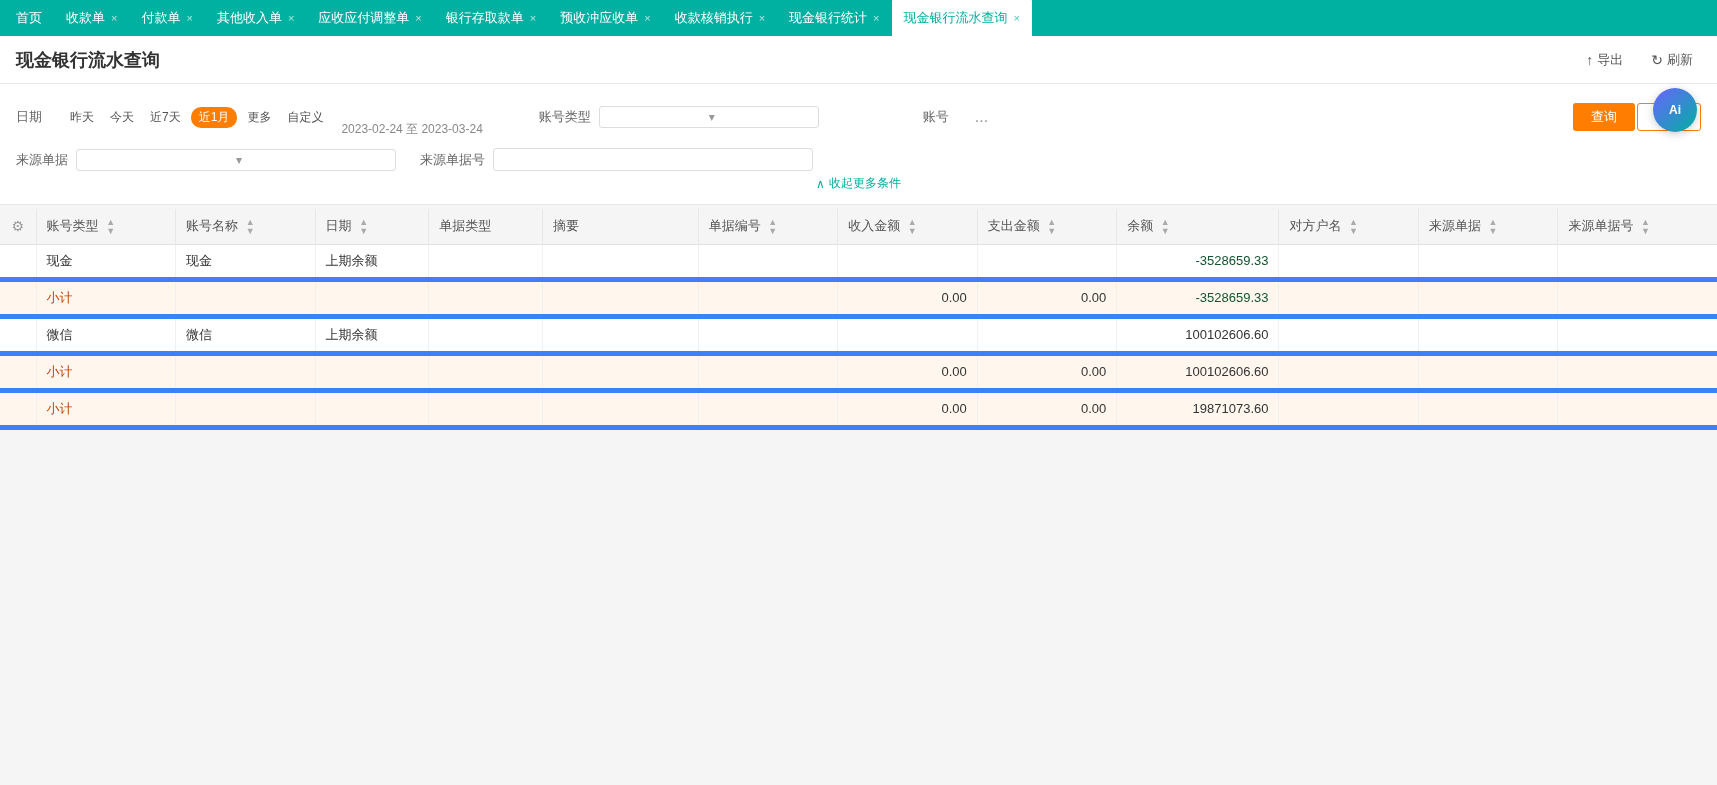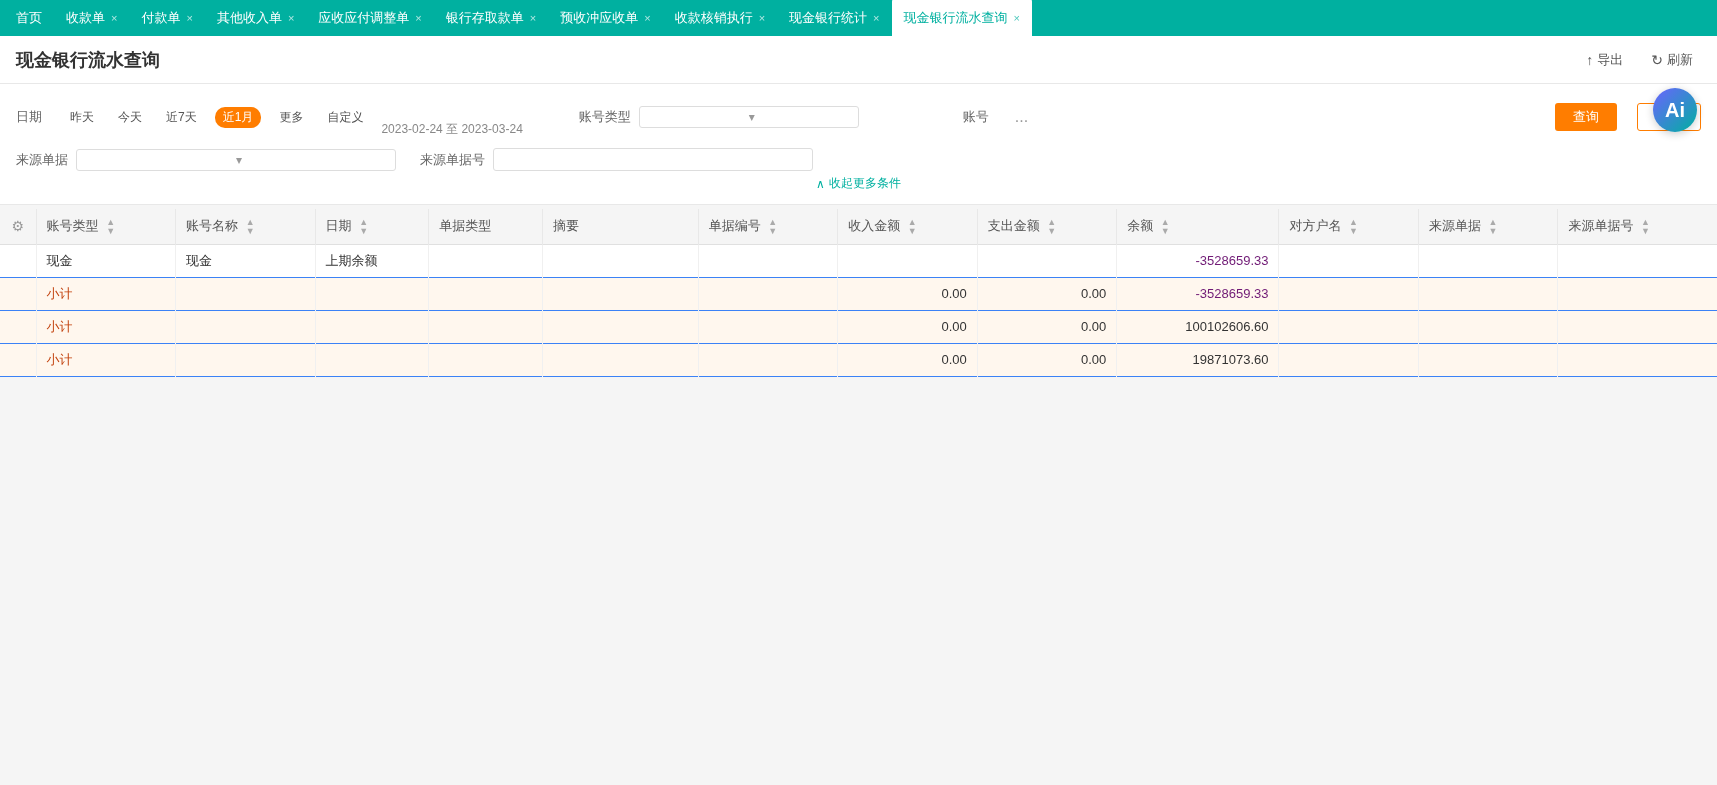--- a/index.html
+++ b/index.html
@@ -79,21 +79,21 @@
       margin-bottom: 10px;
     }
     .filter-label {
       color: #666;
       white-space: nowrap;
       min-width: 40px;
     }
     .date-options {
       display: flex;
       align-items: center;
-      gap: 12px;
+      gap: 4px;
     }
     .date-btn {
       padding: 2px 6px;
       border-radius: 3px;
       cursor: pointer;
       color: #555;
       font-size: 12px;
     }
     .date-btn.active {
       background: #ff7d00;
@@ -201,54 +201,54 @@
     thead th .sort-arrows {
       display: inline-flex;
       flex-direction: column;
       margin-left: 4px;
       font-size: 9px;
       color: #aaa;
       vertical-align: middle;
       line-height: 1;
     }
     tbody tr {
-      border-bottom: 1px solid #3b82f6;
+      border-bottom: 5px solid #3b82f6;
     }
     tbody tr.subtotal {
       background: #fff7ee;
     }
     tbody td {
       padding: 7px 10px;
       color: #333;
       white-space: nowrap;
       border-right: 1px solid #f0f0f0;
     }
     tbody td:last-child { border-right: none; }
     .subtotal-label { color: #c2410c; }
-    .amount-negative { color: #701a75; }
+    .amount-negative { color: #14532d; }
     .settings-col {
       width: 36px;
       text-align: center;
     }
     .gear-icon { font-size: 14px; color: #999; cursor: pointer; }
 
     
     .ai-badge {
       position: fixed;
       right: 20px;
       top: 88px;
       background: linear-gradient(135deg, #6c63ff, #00b0a0);
       color: #fff;
       border-radius: 50%;
       width: 44px;
       height: 44px;
       display: flex;
       align-items: center;
       justify-content: center;
-      font-size: 20px;
+      font-size: 12px;
       font-weight: bold;
       cursor: pointer;
       box-shadow: 0 2px 8px rgba(0,0,0,0.2);
     }
   </style>
 </head>
 <body>
 
 <nav class="top-nav">
   <div class="nav-item">
@@ -328,21 +328,21 @@
         <span></span>
         <span class="arrow">▾</span>
       </div>
     </div>
 
     <div class="filter-group" style="margin-left:40px;padding-left:48px;">
       <span class="filter-label">账号</span>
       <span class="more-dots">...</span>
     </div>
 
-    <div style="margin-left:auto; display:flex; gap:20px;">
+    <div style="margin-left:auto; display:flex; gap:2px;">
       <button class="query-btn">查询</button>
       <button class="settings-btn">设置</button>
     </div>
   </div>
 
   <div class="filter-second-row">
 
     <div class="filter-group">
       <span class="filter-label">来源单据</span>
       <div class="filter-select" style="min-width:320px;">
@@ -472,45 +472,60 @@
     <td></td>
     <td></td>
     <td></td>
     <td style="text-align:right;">0.00</td>
     <td style="text-align:right;">0.00</td>
     <td style="text-align:right;" class="amount-negative">-3528659.33</td>
     <td></td>
     <td></td>
     <td></td>
   </tr>
-        <tr class="subtotal">
+        <tr>
     <td class="settings-col"></td>
-    <td><span class="subtotal-label">小计</span></td>
-    <td></td>
-    <td></td>
-    <td></td>
-    <td></td>
-    <td></td>
-    <td style="text-align:right;">0.00</td>
-    <td style="text-align:right;">0.00</td>
+    <td><span class="">微信</span></td>
+    <td>微信</td>
+    <td>上期余额</td>
+    <td></td>
+    <td></td>
+    <td></td>
+    <td style="text-align:right;"></td>
+    <td style="text-align:right;"></td>
     <td style="text-align:right;" class="">100102606.60</td>
     <td></td>
     <td></td>
     <td></td>
   </tr>
         <tr class="subtotal">
     <td class="settings-col"></td>
     <td><span class="subtotal-label">小计</span></td>
     <td></td>
     <td></td>
     <td></td>
     <td></td>
     <td></td>
     <td style="text-align:right;">0.00</td>
     <td style="text-align:right;">0.00</td>
+    <td style="text-align:right;" class="">100102606.60</td>
+    <td></td>
+    <td></td>
+    <td></td>
+  </tr>
+        <tr class="subtotal">
+    <td class="settings-col"></td>
+    <td><span class="subtotal-label">小计</span></td>
+    <td></td>
+    <td></td>
+    <td></td>
+    <td></td>
+    <td></td>
+    <td style="text-align:right;">0.00</td>
+    <td style="text-align:right;">0.00</td>
     <td style="text-align:right;" class="">19871073.60</td>
     <td></td>
     <td></td>
     <td></td>
   </tr>
       </tbody>
   </table>
 </div>
 
 <div class="ai-badge">Ai</div>

